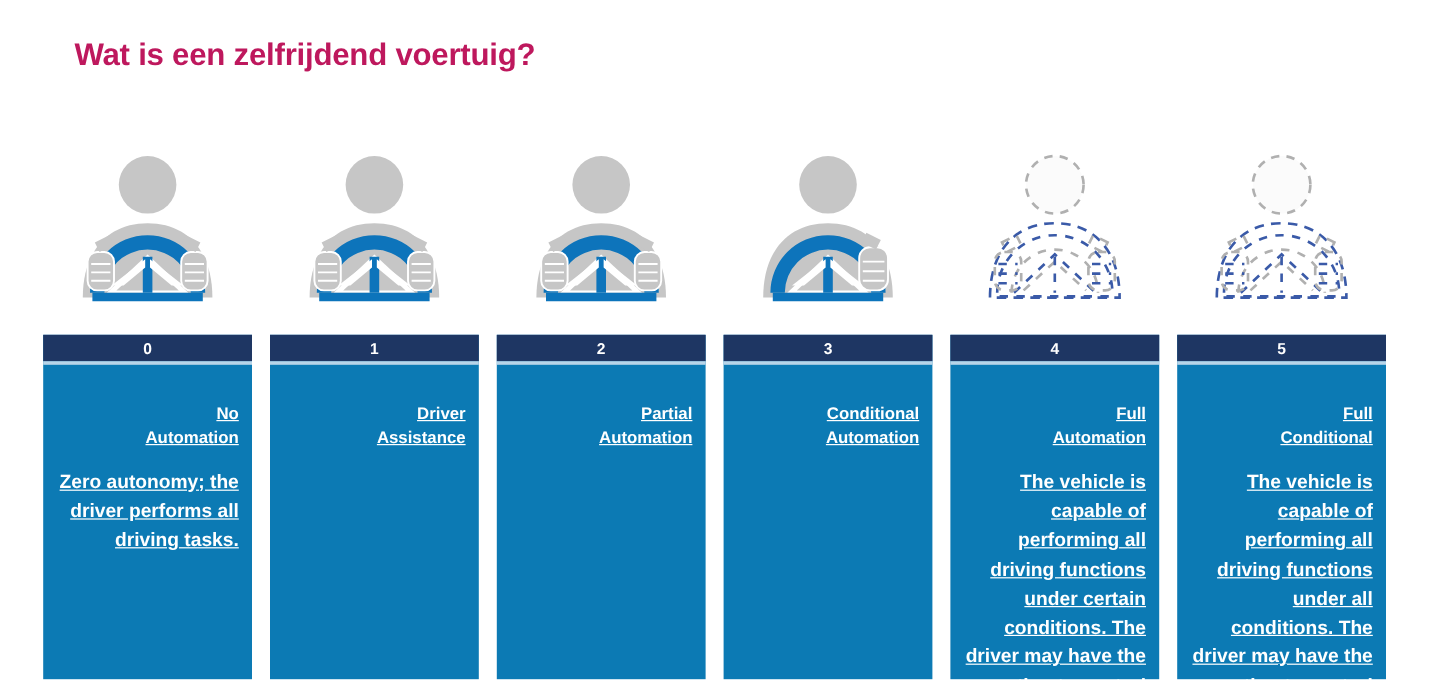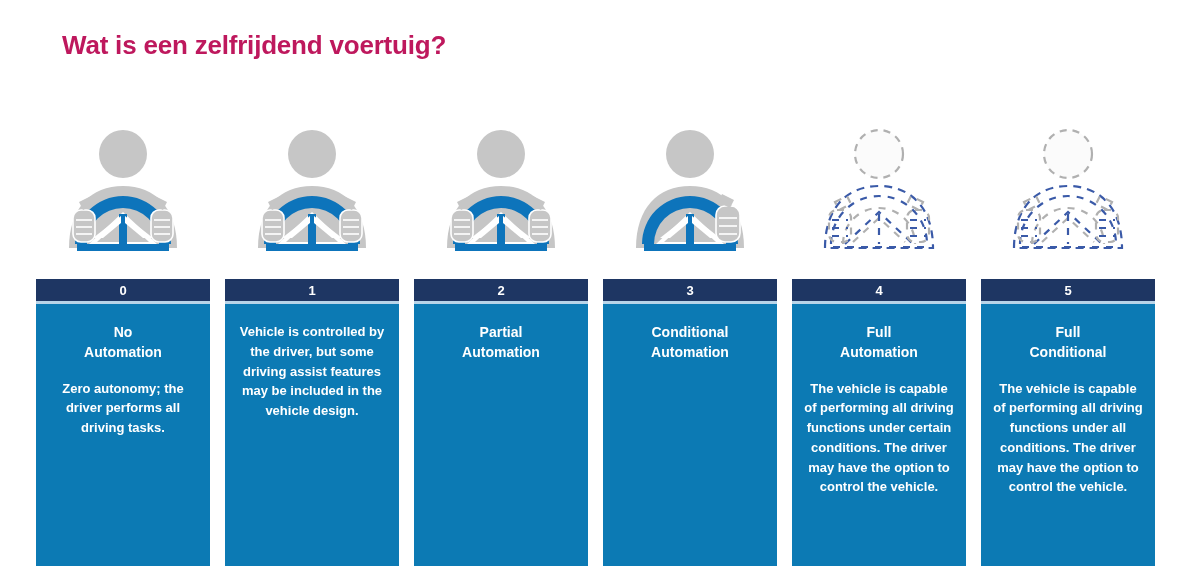--- a/index.html
+++ b/index.html
@@ -93,35 +93,36 @@
     line-height: 1;
   }
 
   .card-divider {
     flex: 0 0 3px;
     background: #b8d4e8;
   }
 
   .card-body {
     flex: 1 1 auto;
-    padding: 18px 11px 10px 11px;
-    text-align: center;
+    padding: 30px 11px 10px 11px;
+    text-align: right;
     color: #ffffff;
+    text-decoration: underline;
   }
 
   .card-title {
     font-size: 14px;
     font-weight: bold;
     line-height: 1.45;
     margin-bottom: 16px;
     white-space: pre-line;
   }
 
   .card-desc {
-    font-size: 13px;
+    font-size: 16px;
     font-weight: bold;
     line-height: 1.52;
   }
 </style>
 </head>
 <body>
 
 <div id="infographic">
 
   <h1 id="page-title">Wat is een zelfrijdend voertuig?</h1>
@@ -296,21 +297,22 @@
         <div class="card-title">No
 Automation</div>
         <div class="card-desc">Zero autonomy; the driver performs all driving tasks.</div>
       </div>
     </div>
 
     <div class="level-card">
       <div class="card-header">1</div>
       <div class="card-divider"></div>
       <div class="card-body">
-        <div class="card-desc">Vehicle is controlled by the driver, but some driving assist features may be included in the vehicle design.</div>
+        <div class="card-title">Driver
+Assistance</div>
       </div>
     </div>
 
     <div class="level-card">
       <div class="card-header">2</div>
       <div class="card-divider"></div>
       <div class="card-body">
         <div class="card-title">Partial
 Automation</div>
       </div>

